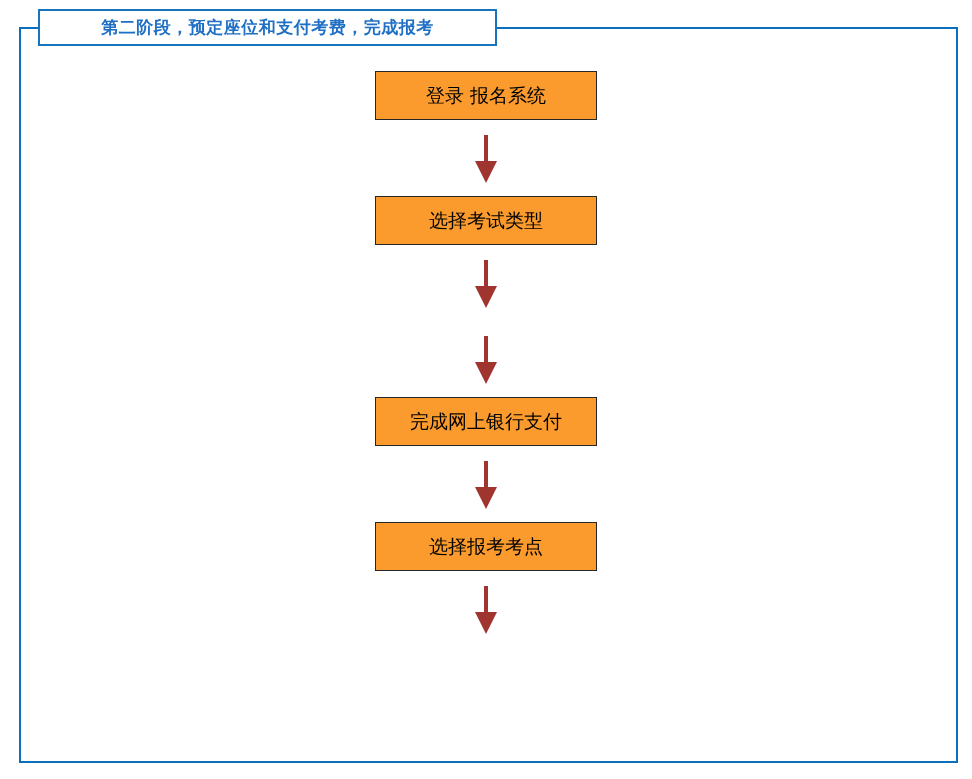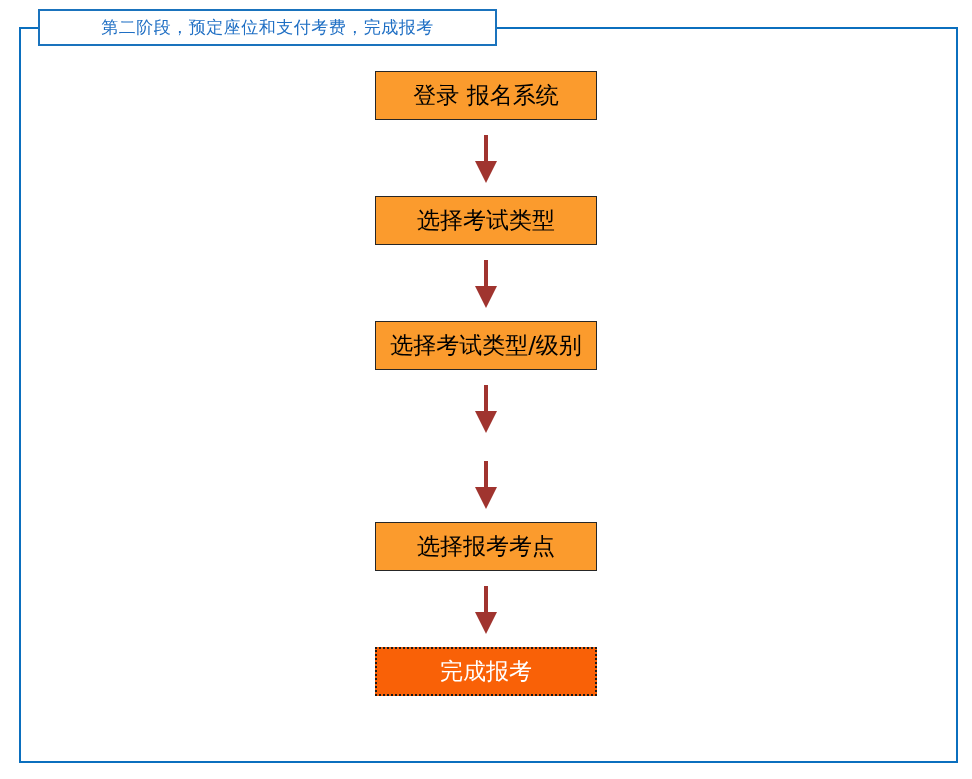--- a/index.html
+++ b/index.html
@@ -40,21 +40,21 @@
     height: 37px;
     box-sizing: border-box;
     border: 2px solid #1a73bd;
     background: #ffffff;
     display: flex;
     align-items: center;
     justify-content: center;
   }
   .title-text {
     color: #1f6fc4;
-    font-weight: normal;
+    font-weight: bold;
     font-size: 17px;
     letter-spacing: 0.5px;
     white-space: nowrap;
     line-height: 1;
   }
 
   
   .flow {
     position: absolute;
     left: 375px;
@@ -65,21 +65,21 @@
   .node {
     width: 222px;
     height: 49px;
     box-sizing: border-box;
     border: 1px solid #262626;
     background: #fb9b2d;
     display: flex;
     align-items: center;
     justify-content: center;
     color: #000000;
-    font-size: 23px;
+    font-size: 19px;
     line-height: 1;
     white-space: nowrap;
   }
   .node.final {
     background: #f96107;
     border: 2px dotted #1a1a1a;
     color: #ffffff;
   }
 
   
@@ -133,42 +133,39 @@
 
     <div class="node">
       <span>选择考试类型</span>
     </div>
 
     <div class="connector">
       <div class="stem"></div>
       <div class="head"></div>
     </div>
 
-    <div class="node">
-      <span>选择考试类型/级别</span>
-    </div>
 
     <div class="connector">
       <div class="stem"></div>
       <div class="head"></div>
     </div>
 
+    <div class="node">
+      <span>完成网上银行支付</span>
+    </div>
 
     <div class="connector">
       <div class="stem"></div>
       <div class="head"></div>
     </div>
 
     <div class="node">
       <span>选择报考考点</span>
     </div>
 
     <div class="connector">
       <div class="stem"></div>
       <div class="head"></div>
     </div>
 
-    <div class="node final">
-      <span>完成报考</span>
-    </div>
 
   </div>
 </div>
 
 </body></html>

